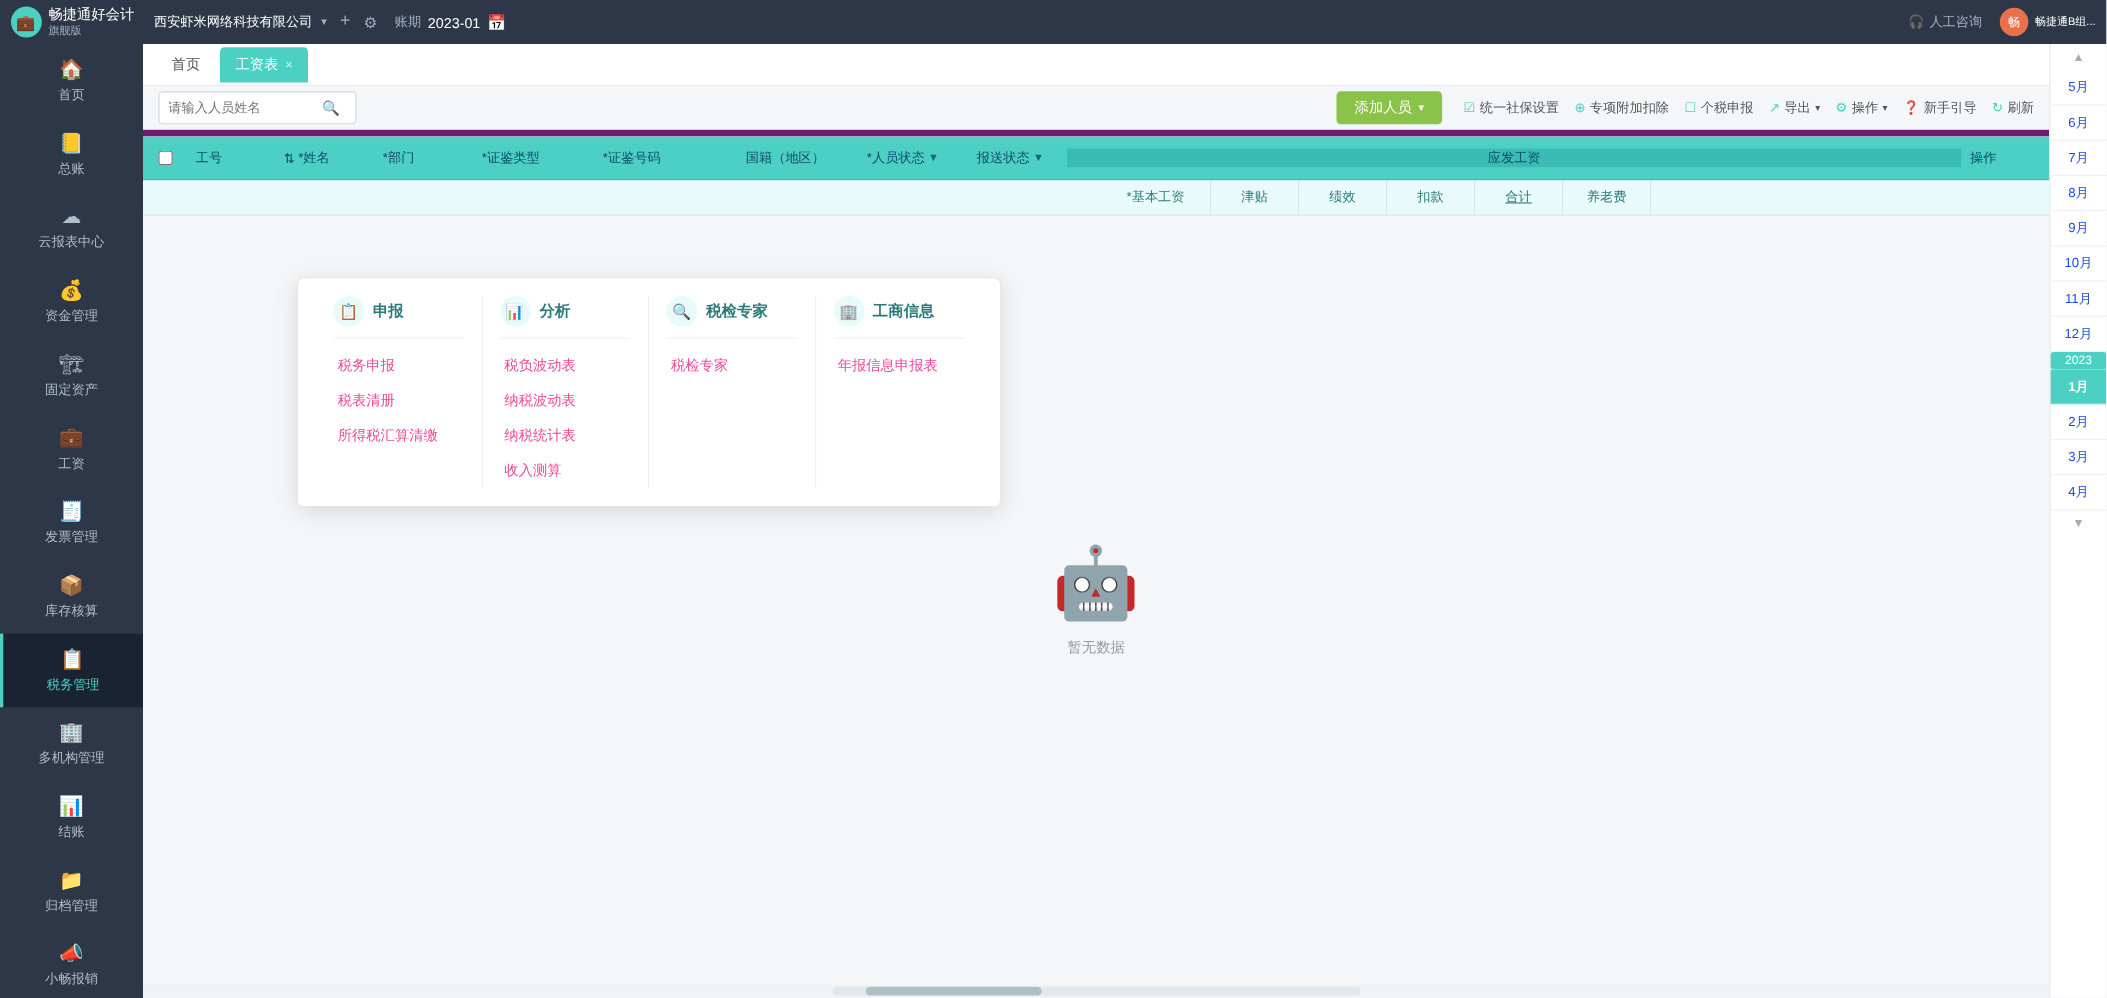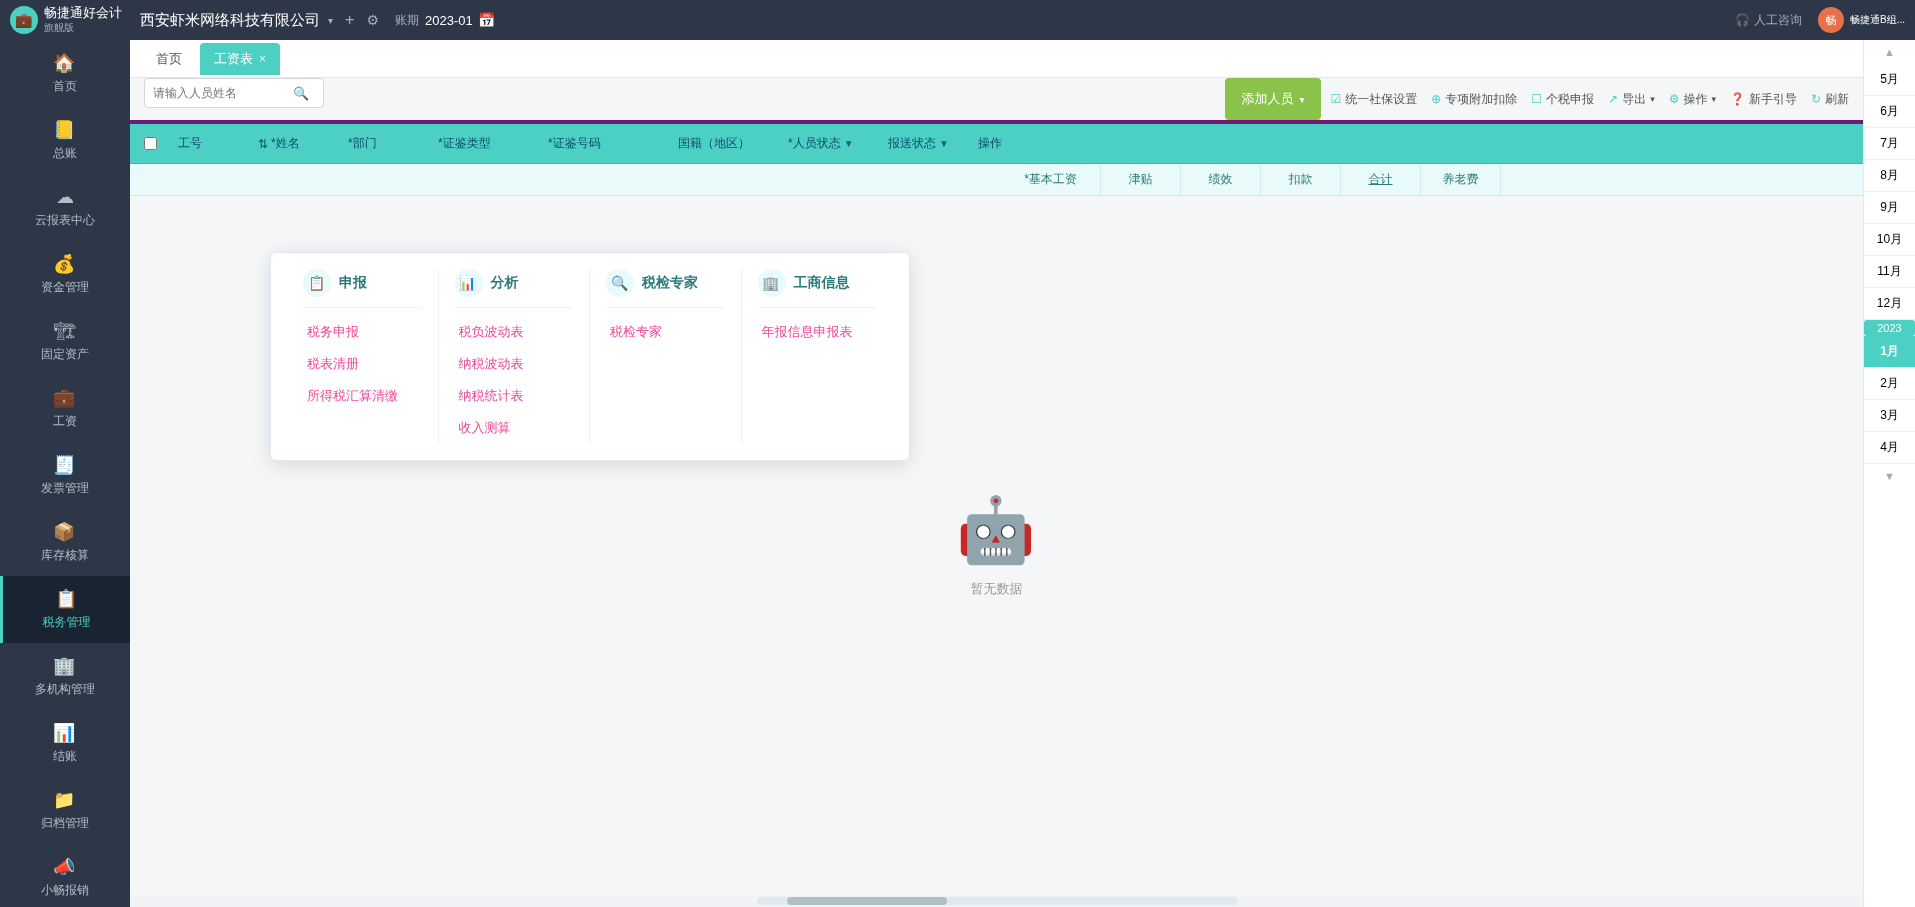--- a/index.html
+++ b/index.html
@@ -28,21 +28,21 @@
       border-radius: 50%;
       display: flex; align-items: center; justify-content: center;
       font-size: 14px; color: #fff;
     }
     .logo-text { font-size: 13px; color: #fff; line-height: 1.2; }
     .logo-sub { font-size: 10px; color: #a0aec0; }
     .company-area {
       display: flex; align-items: center; gap: 8px;
       margin-left: 10px; color: #fff; font-size: 13px;
     }
-    .company-name { font-size: 15px; }
+    .company-name { font-size: 12px; }
     .chevron-down { font-size: 10px; color: #a0aec0; }
     .add-btn-small {
       background: none; border: none; color: #a0aec0;
       font-size: 16px; cursor: pointer; padding: 0 4px;
     }
     .gear-btn {
       background: none; border: none; color: #a0aec0;
       font-size: 14px; cursor: pointer;
     }
     .period-area {
@@ -144,22 +144,24 @@
       font-size: 12px;
       color: rgba(255,255,255,0.8);
       cursor: pointer;
     }
 
     
     .toolbar {
       height: 46px;
       background: #f5f6f8;
       display: flex;
+      align-items: center;
       padding: 0 14px;
-      border-bottom: 4px solid #701a75;
+      gap: 10px;
+      border-bottom: 6px solid #701a75;
     }
     .search-input-wrap {
       display: flex; align-items: center;
       border: 1px solid #d0d7de;
       border-radius: 4px;
       background: #fff;
       padding: 0 8px;
       height: 30px;
       width: 180px;
     }
@@ -326,21 +328,21 @@
       font-size: 11px;
       color: #aaa;
       cursor: pointer;
       padding: 6px 0;
     }
     .month-item {
       width: 100%;
       text-align: center;
       padding: 7px 0;
       font-size: 12px;
-      color: #000000;
+      color: #1d4ed8;
       cursor: pointer;
       border-bottom: 1px solid #f0f0f0;
     }
     .month-item.active {
       background: #4dd0c4;
       color: #fff;
       font-weight: bold;
     }
     .year-badge {
       background: #4dd0c4;
@@ -567,20 +569,23 @@
         </div>
         <div class="th-cell" style="width:100px;">
           <span>*人员状态</span>
           <span class="filter-icon">▼</span>
         </div>
         <div class="th-cell" style="width:90px;">
           <span>报送状态</span>
           <span class="filter-icon">▼</span>
         </div>
 
+        <div class="th-cell" style="flex:1; justify-content:center; background:#3abcb4;">
+          <span>应发工资</span>
+        </div>
         <div class="th-cell" style="width:80px;">
           <span>操作</span>
         </div>
       </div>
 
       <div class="table-sub-header">
         <div style="width:40px;"></div>
         <div style="width:80px;"></div>
         <div style="width:90px;"></div>
         <div style="width:90px;"></div>

